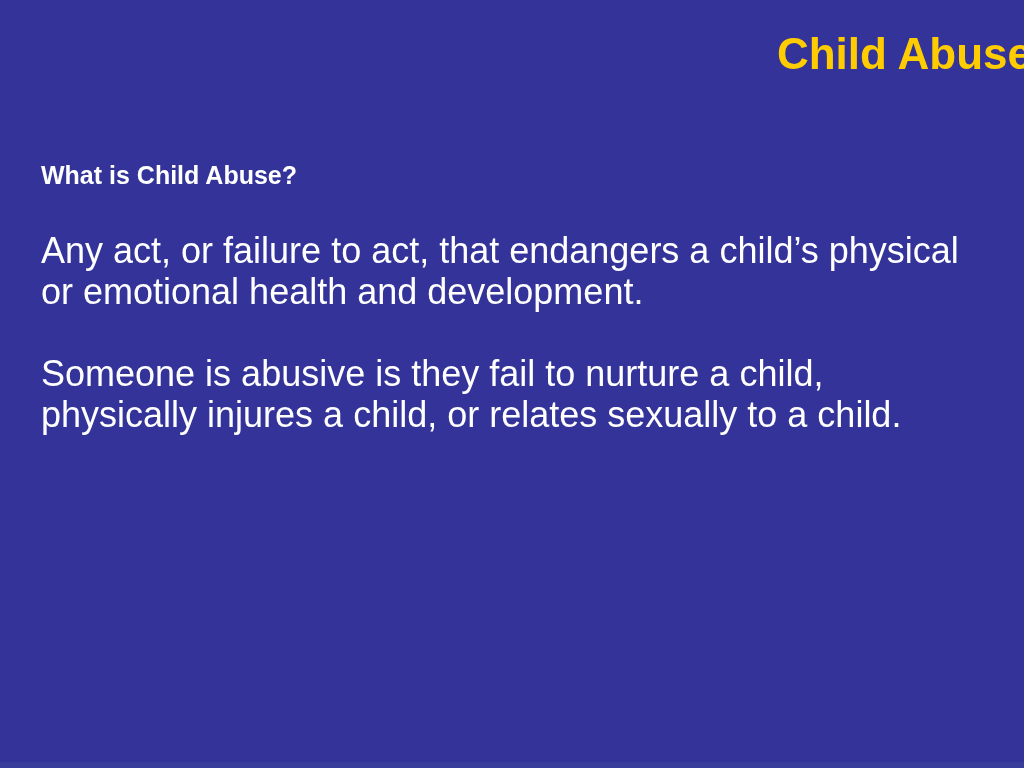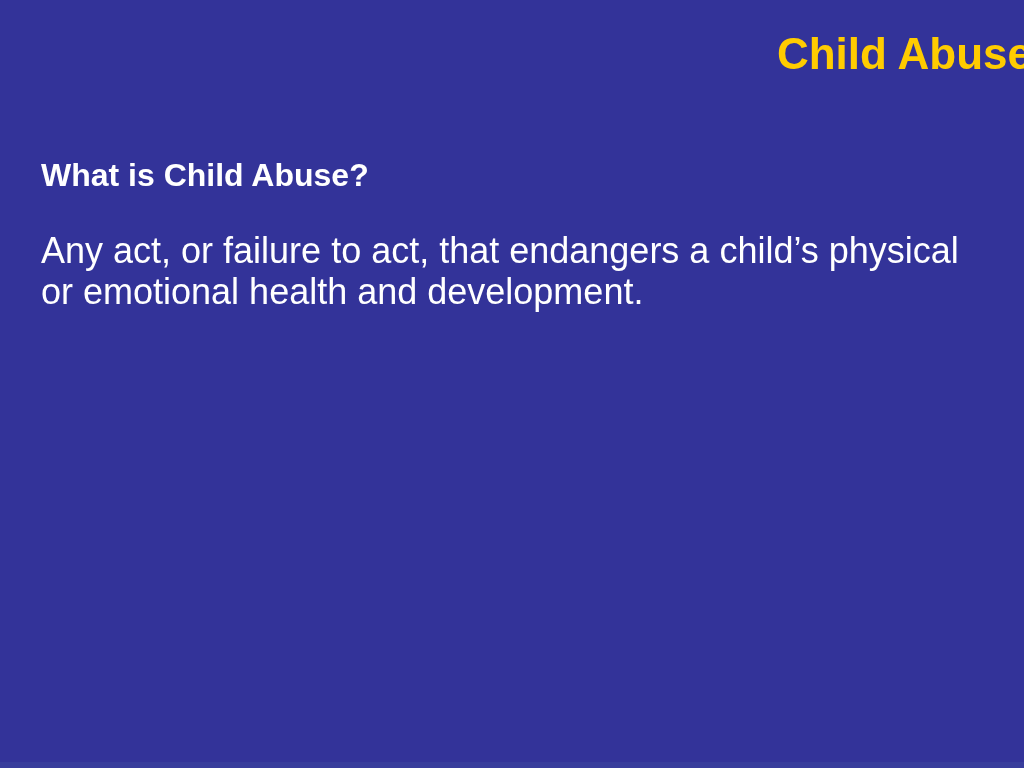--- a/index.html
+++ b/index.html
@@ -39,21 +39,21 @@
 
   .body-block {
     position: absolute;
     top: 158px;
     left: 41px;
     width: 930px;
   }
 
   .body-heading {
     color: #FFFFFF;
-    font-size: 32px;
+    font-size: 25px;
     font-weight: bold;
     line-height: 34px;
     margin: 0;
     white-space: pre-wrap;
   }
 
   .body-para {
     color: #FFFFFF;
     font-size: 36px;
     font-weight: normal;
@@ -89,18 +89,19 @@
   <div class="body-block">
 
     <p class="body-heading">What is Child Abuse?</p>
 
     <div class="spacer-line-small"></div>
 
     <p class="body-para">Any act, or failure to act, that endangers a child’s physical or emotional health and development.</p>
 
     <div class="spacer-line"></div>
 
+    <p class="body-para">Someone is abusive is they fail to nurture a child, physically injures a child, or relates sexually to a child.</p>
 
   </div>
 
   <div class="bottom-band"></div>
 
 </div>
 
 </body></html>

